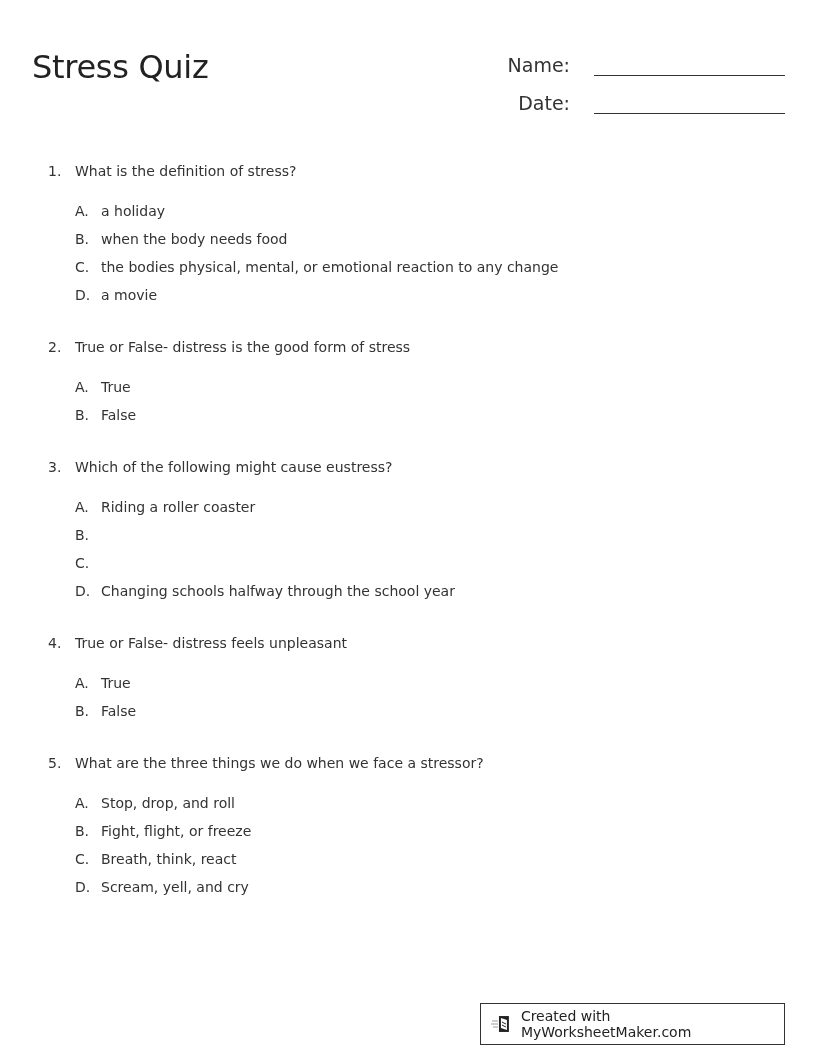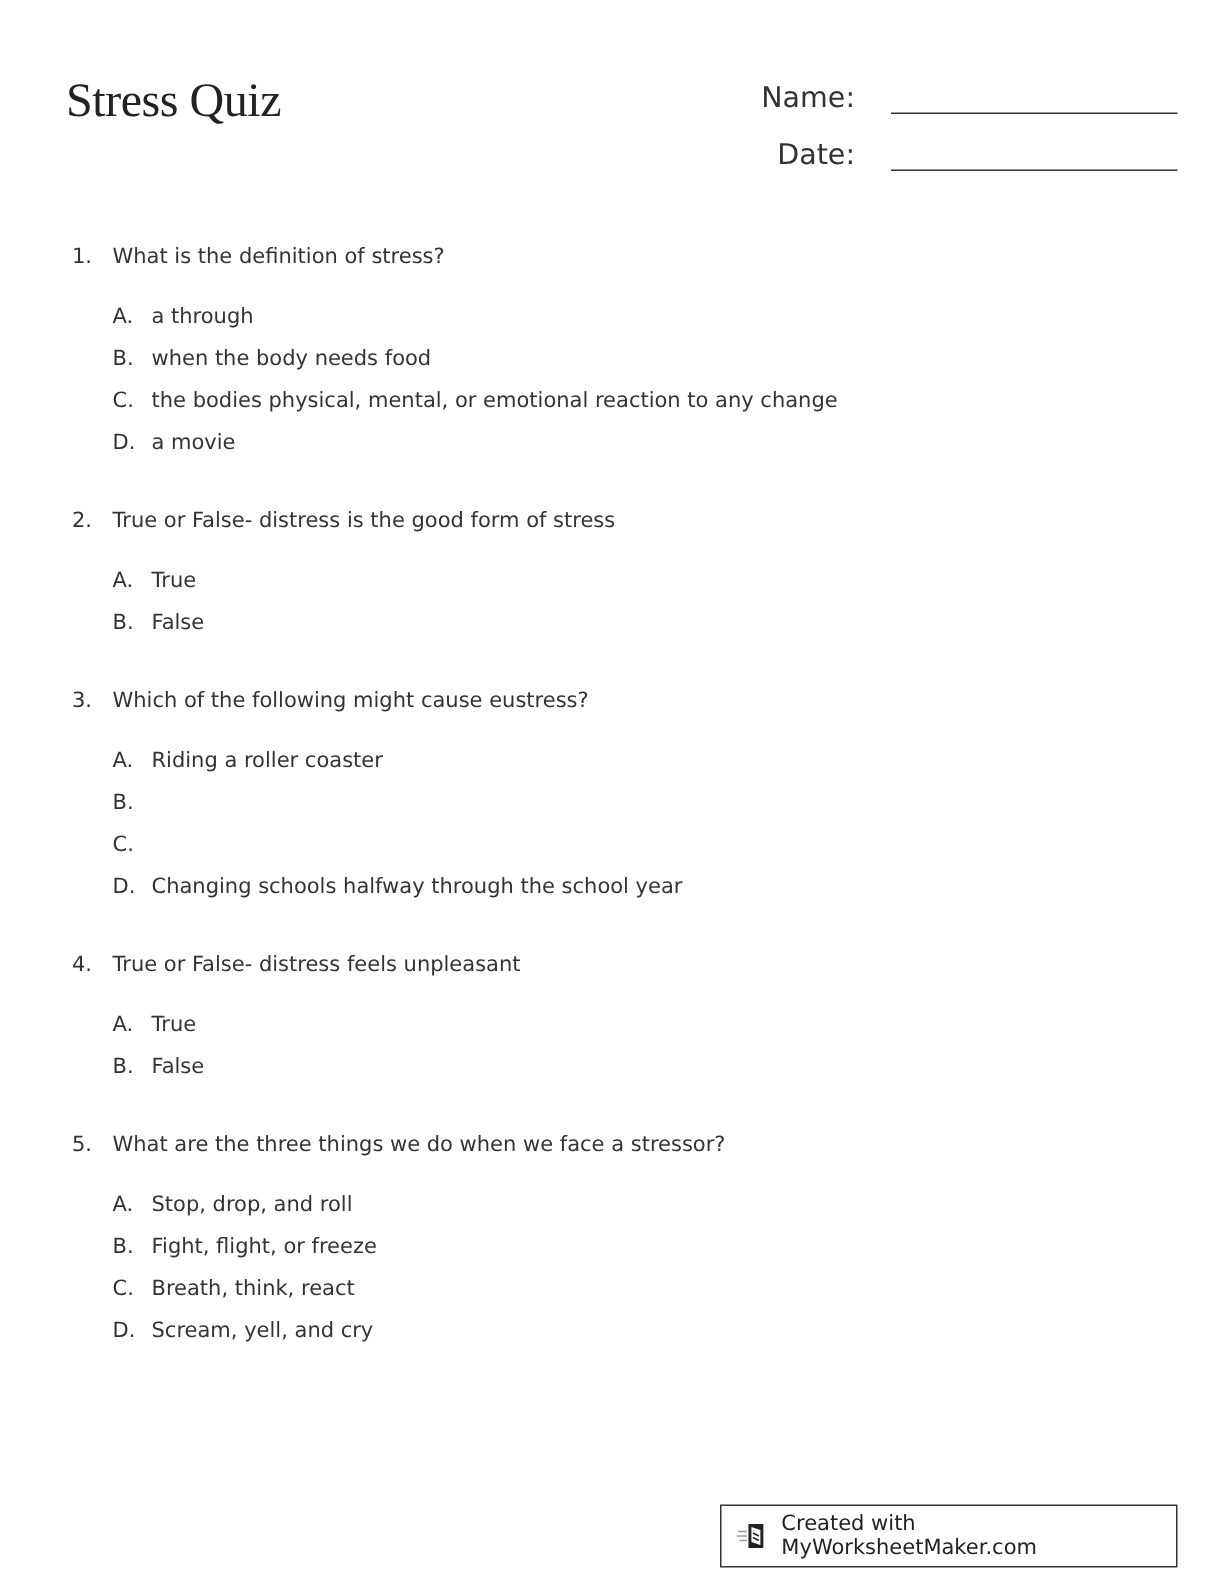--- a/index.html
+++ b/index.html
@@ -1,23 +1,23 @@
 <!DOCTYPE html>
 <html><head>
   <meta charset="utf-8">
   <style>
     html, body { margin: 0; padding: 0; background: #ffffff; }
     body {
       width: 816px; height: 1056px; position: relative; overflow: hidden;
       font-family: "DejaVu Sans", sans-serif; color: #2b2b2b;
     }
     .title {
-      position: absolute; left: 44px; top: 48px;
+      position: absolute; left: 32px; top: 48px;
       font-size: 32px; font-weight: normal; color: #222;
-      letter-spacing: -0.3px; margin: 0; font-family: Liberation Serif, serif;
+      letter-spacing: -0.3px; margin: 0;
     }
     .field { position: absolute; display: flex; align-items: flex-end; }
     .field-label {
       font-size: 19px; color: #333; text-align: right; width: 90px;
       margin-right: 24px; line-height: 22px;
     }
     .field-line { width: 191px; border-bottom: 1.5px solid #333; height: 20px; }
     .field-name { left: 480px; top: 54px; }
     .field-date { left: 480px; top: 92px; }
 
@@ -54,21 +54,21 @@
 <div class="questions">
 
   <div class="question">
     <div class="q-row">
       <span class="q-num">1.</span>
       <span>What is the definition of stress?</span>
     </div>
     <div class="options">
       <div class="opt">
           <span class="opt-letter">A.</span>
-          <span>a through</span>
+          <span>a holiday</span>
         </div>
       <div class="opt">
           <span class="opt-letter">B.</span>
           <span>when the body needs food</span>
         </div>
       <div class="opt">
           <span class="opt-letter">C.</span>
           <span>the bodies physical, mental, or emotional reaction to any change</span>
         </div>
       <div class="opt">

